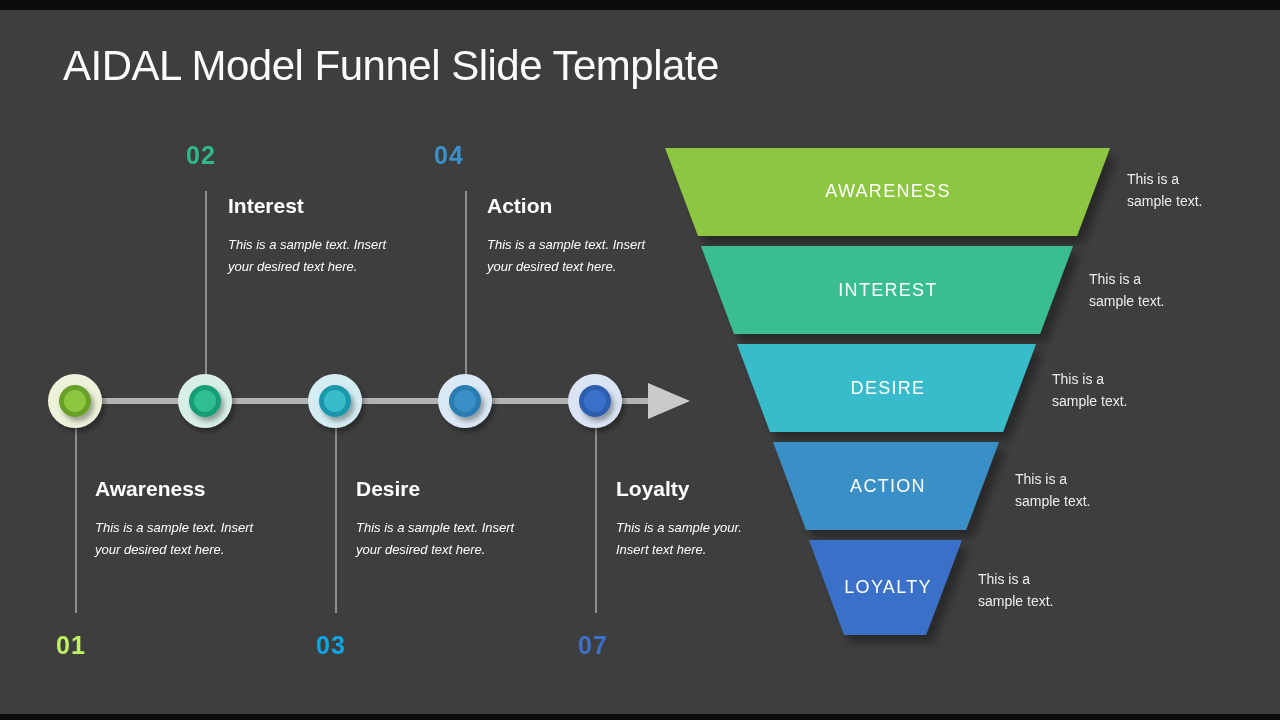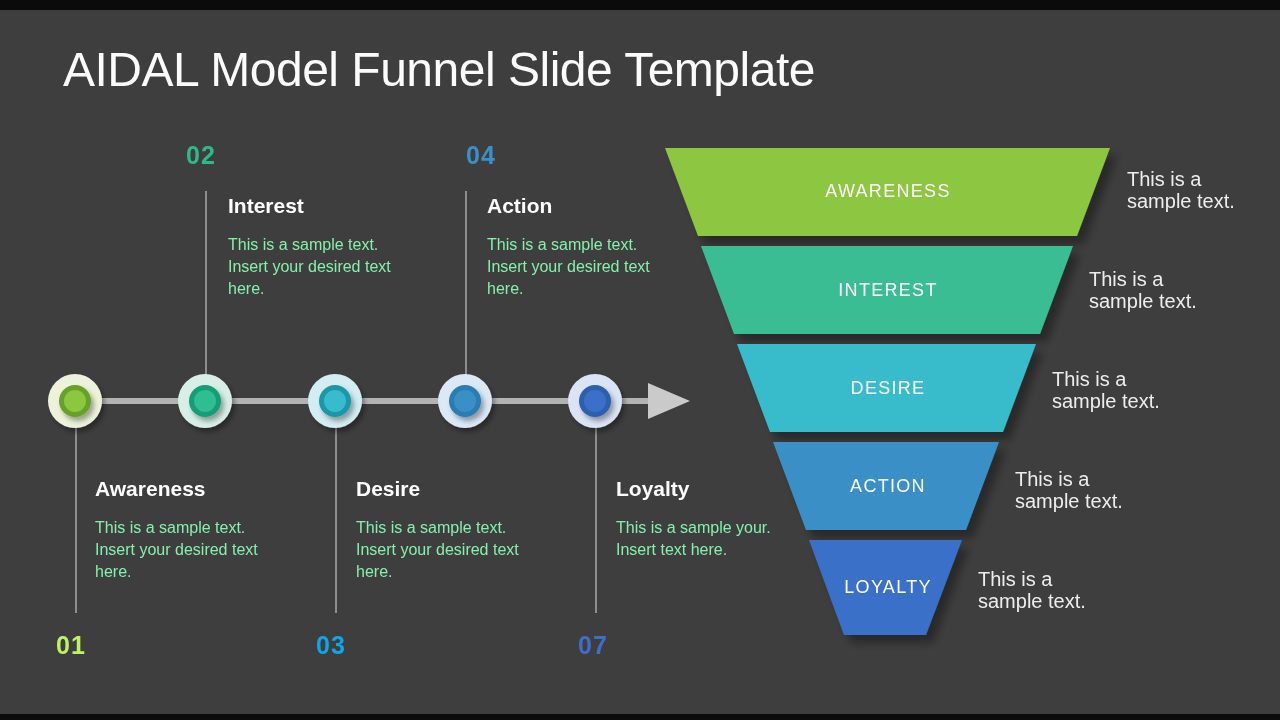--- a/index.html
+++ b/index.html
@@ -6,43 +6,43 @@
   .slide {
     position:relative; width:1280px; height:720px; overflow:hidden;
     background:#3e3e3e;
     font-family:"Liberation Sans", sans-serif;
   }
   .bar { position:absolute; left:0; width:1280px; background:#0b0b0b; }
   .bar.top { top:0; height:10px; }
   .bar.bottom { bottom:0; height:6px; }
   .title {
     position:absolute; left:63px; top:42px; margin:0;
-    color:#fbfbfb; font-size:48px; font-weight:400; letter-spacing:-0.5px;
+    color:#fbfbfb; font-size:42px; font-weight:400; letter-spacing:-0.5px;
   }
   .gfx { position:absolute; left:0; top:0; }
   .connector { stroke:#bdbdbd; stroke-width:1.4; opacity:0.9; }
   .axis { stroke-width:6; }
   .flabel {
     fill:#ffffff; font-size:18px; letter-spacing:1.3px;
     text-anchor:middle; font-family:"Liberation Sans", sans-serif;
   }
   .num {
     position:absolute; font-size:25px; font-weight:700;
     letter-spacing:1px; line-height:38px;
   }
   .heading {
     position:absolute; font-size:21px; font-weight:700; color:#ffffff;
     line-height:24px;
   }
   .body {
-    position:absolute; font-size:16px; line-height:22px;
-    color:#86efac; width:185px;
+    position:absolute; font-size:13px; line-height:22px;
+    color:#ffffff; width:185px;font-style:italic;
   }
   .caption {
-    position:absolute; font-size:20px; line-height:22px;
+    position:absolute; font-size:14px; line-height:22px;
     color:#ededed; white-space:pre-line;
   }
 </style>
 </head>
 <body>
 
 <div class="slide" style="background: rgb(62, 62, 62);">
   <div class="bar top" style="background: rgb(11, 11, 11);"></div>
   <div class="bar bottom" style="background: rgb(11, 11, 11);"></div>
 
@@ -112,21 +112,21 @@
     <g>
       <polygon points="809,540 962,540 926,635 844,635" filter="url(#dropshadow)" style="fill: rgb(59, 112, 201);"></polygon>
       <text class="flabel" x="888" y="593">LOYALTY</text>
     </g>
   </svg>
 
   <div class="num" style="left: 186px; top: 136px; color: rgb(46, 185, 139);">02</div>
   <div class="heading" style="left:228px; top:194px;">Interest</div>
   <div class="body" style="left:228px; top:234px;">This is a sample text. Insert your desired text here.</div>
 
-  <div class="num" style="left: 466px; top: 136px; color: rgb(58, 144, 200);">04</div>
+  <div class="num" style="left: 434px; top: 136px; color: rgb(58, 144, 200);">04</div>
   <div class="heading" style="left:487px; top:194px;">Action</div>
   <div class="body" style="left:487px; top:234px;">This is a sample text. Insert your desired text here.</div>
 
   <div class="heading" style="left:95px; top:477px;">Awareness</div>
   <div class="body" style="left:95px; top:517px;">This is a sample text. Insert your desired text here.</div>
   <div class="num" style="left: 56px; top: 626px; color: #bef264;">01</div>
 
   <div class="heading" style="left:356px; top:477px;">Desire</div>
   <div class="body" style="left:356px; top:517px;">This is a sample text. Insert your desired text here.</div>
   <div class="num" style="left: 316px; top: 626px; color: #0ea5e9;">03</div>

